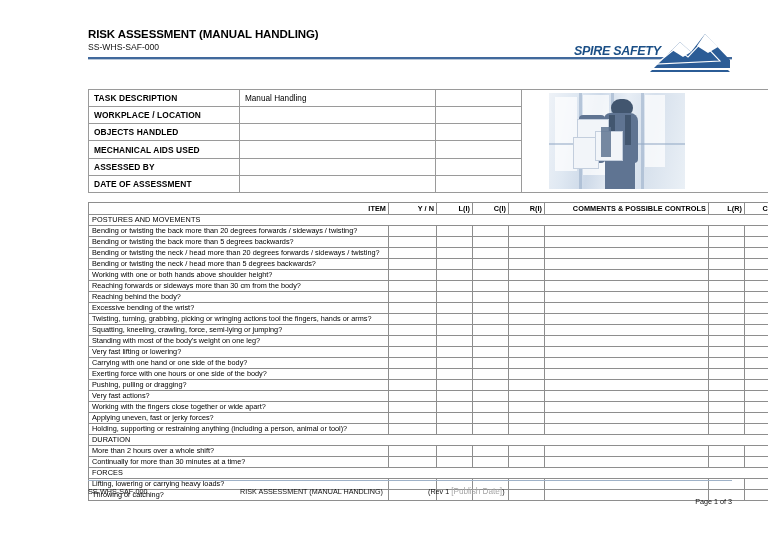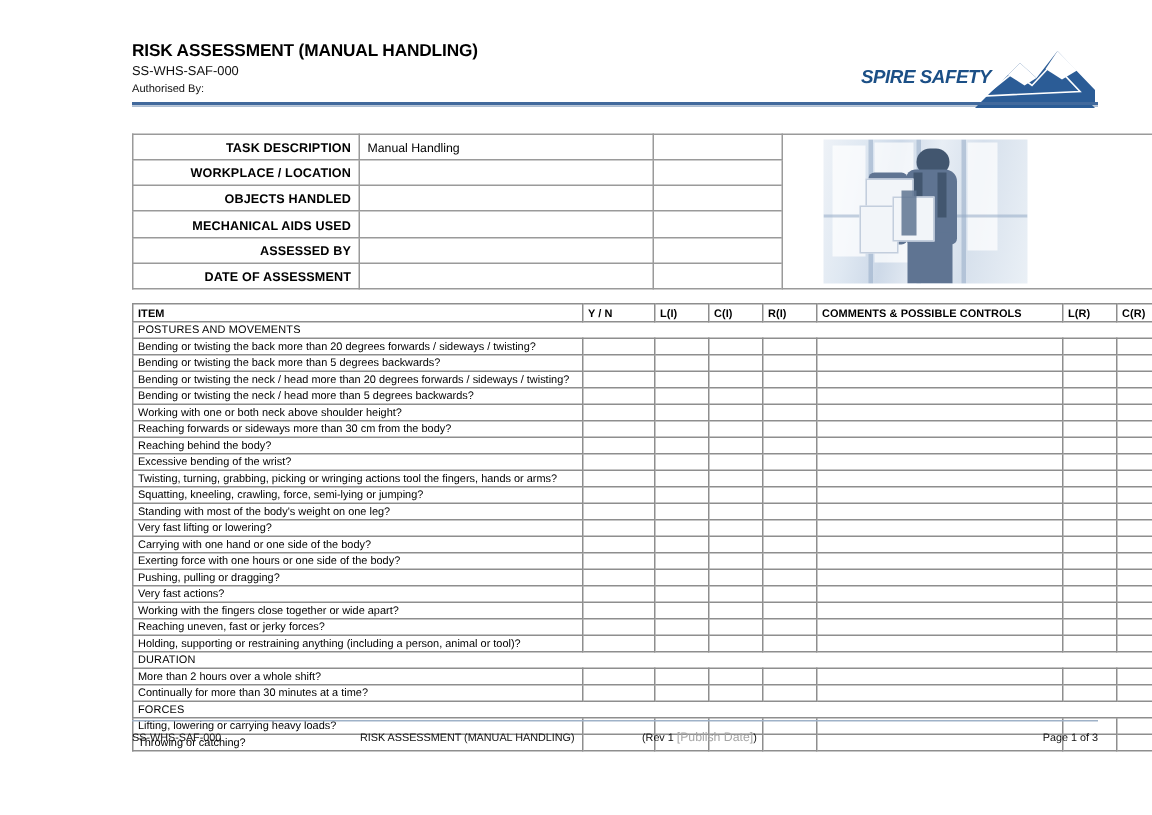--- a/index.html
+++ b/index.html
@@ -105,21 +105,20 @@
     border: 1px solid #9a9a9a;
     height: 16px;
     padding: 0 5px;
     vertical-align: middle;
   }
   td.info-label {
     width: 140px;
     font-size: 8.4px;
     font-weight: bold;
     letter-spacing: 0.1px;
-    text-align: right;
   }
   td.info-value {
     width: 185px;
     font-size: 8.2px;
     font-weight: normal;
   }
   td.info-blank {
     width: 75px;
   }
   td.info-img {
@@ -183,20 +182,21 @@
     font-weight: normal;
     text-align: left;
     color: #000;
   }
   table.check thead th {
     font-weight: bold;
     font-size: 7.3px;
     height: 11px;
     vertical-align: middle;
     letter-spacing: 0.05px;
+    text-align: right;
   }
   th.c-item   { width: 294px; }
   th.c-yn     { width: 42px;  text-align: center; }
   th.c-li     { width: 30px;  text-align: center; }
   th.c-ci     { width: 30px;  text-align: center; }
   th.c-ri     { width: 30px;  text-align: center; }
   th.c-comm   { width: 158px; text-align: center; }
   th.c-lr     { width: 30px;  text-align: center; }
   th.c-cr     { width: 30px;  text-align: center; }
   th.c-rr     { width: 30px;  text-align: center; }
@@ -229,32 +229,31 @@
   .foot-row {
     position: relative;
     height: 16px;
     font-size: 7.2px;
     color: #111;
   }
   .f-code  { position: absolute; left: 0;     top: 0; }
   .f-title { position: absolute; left: 152px; top: 0; }
   .f-rev   { position: absolute; left: 340px; top: 0; font-size: 7.2px; text-align: center; }
   .f-rev .ph { color: #a6a6a6; font-size: 8.2px; }
-  .f-page  { position: absolute; right: 0;    top: 0; padding-left: 24px; }
+  .f-page  { position: absolute; right: 0;    top: 10px; padding-left: 24px; }
 </style>
 </head>
 <body>
 
 <div class="page">
   <div class="content">
 
     <div class="doc-header">
       <div class="doc-title">RISK ASSESSMENT (MANUAL HANDLING)</div>
       <div class="doc-code">SS-WHS-SAF-000</div>
-      <div class="doc-auth">Authorised By:</div>
 
       <div class="logo">
         <div class="logo-text">SPIRE SAFETY</div>
         <svg class="logo-mark" viewBox="0 0 82 42" preserveAspectRatio="none">
           <path d="M4 38 L30 12 L41 22 L55 4 L80 30 L80 38 Z" fill="#2b5c96"></path>
           <path d="M30 12 L41 22 L33 27 L22 20 Z" fill="#ffffff"></path>
           <path d="M55 4 L68 17 L58 23 L47 16 Z" fill="#ffffff"></path>
           <path d="M2 40 L78 40 L80 42 L0 42 Z" fill="#2b5c96"></path>
           <path d="M6 34 L26 18 L38 27 L52 12 L70 31 Z" fill="none" stroke="#ffffff" stroke-width="1.1"></path>
         </svg>
@@ -378,21 +377,21 @@
             <td class="cell"></td>
             <td class="cell"></td>
             <td class="cell"></td>
             <td class="cell"></td>
             <td class="cell"></td>
             <td class="cell"></td>
             <td class="cell"></td>
             <td class="cell"></td>
           </tr>
           <tr>
-            <td class="q">Working with one or both neck above shoulder height?</td>
+            <td class="q">Working with one or both hands above shoulder height?</td>
             <td class="cell"></td>
             <td class="cell"></td>
             <td class="cell"></td>
             <td class="cell"></td>
             <td class="cell"></td>
             <td class="cell"></td>
             <td class="cell"></td>
             <td class="cell"></td>
           </tr>
           <tr>
@@ -521,21 +520,21 @@
             <td class="cell"></td>
             <td class="cell"></td>
             <td class="cell"></td>
             <td class="cell"></td>
             <td class="cell"></td>
             <td class="cell"></td>
             <td class="cell"></td>
             <td class="cell"></td>
           </tr>
           <tr>
-            <td class="q">Reaching uneven, fast or jerky forces?</td>
+            <td class="q">Applying uneven, fast or jerky forces?</td>
             <td class="cell"></td>
             <td class="cell"></td>
             <td class="cell"></td>
             <td class="cell"></td>
             <td class="cell"></td>
             <td class="cell"></td>
             <td class="cell"></td>
             <td class="cell"></td>
           </tr>
           <tr>

